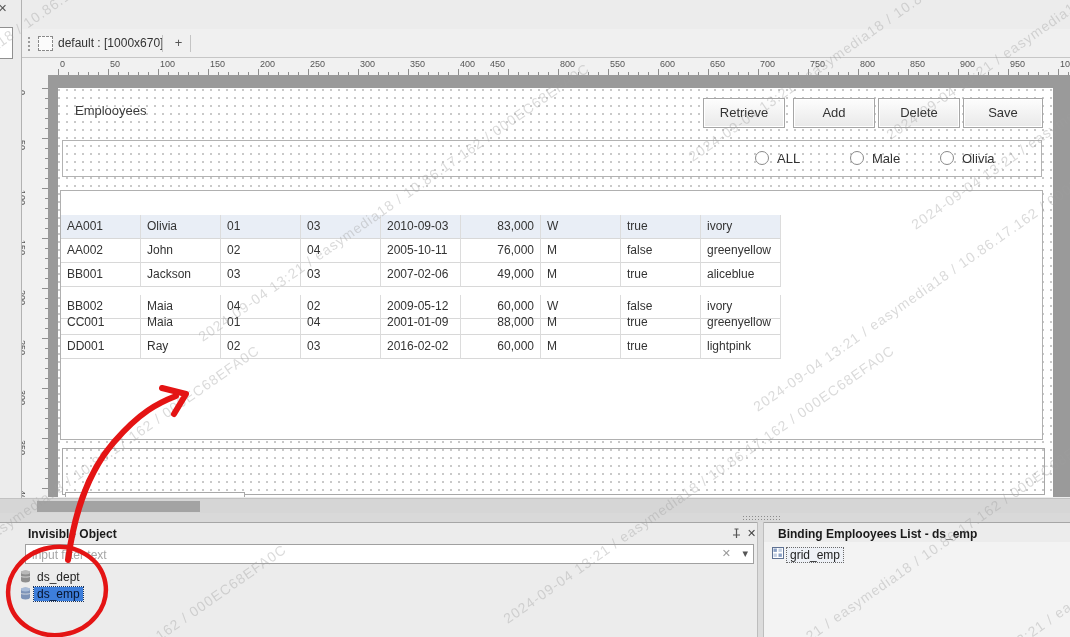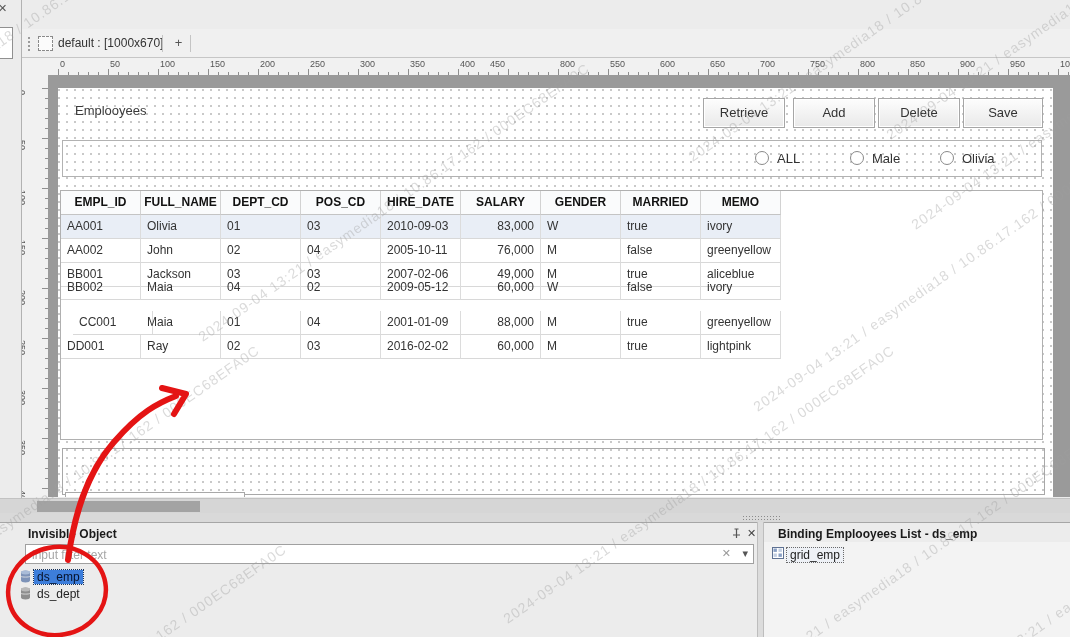--- a/index.html
+++ b/index.html
@@ -307,31 +307,20 @@
         <span class="circle"></span><span class="rlabel">ALL</span>
       </div>
       <div class="radio" style="left:792px">
         <span class="circle"></span><span class="rlabel">Male</span>
       </div>
       <div class="radio" style="left:882px">
         <span class="circle"></span><span class="rlabel">Olivia</span>
       </div>
 
       <div class="grid-comp" id="empgrid">
-          <div class="g-row g-head" style="top: 0px;">
-            <div class="g-cell" style="left: 0px; width: 80px;">EMPL_ID</div>
-            <div class="g-cell" style="left: 80px; width: 80px;">FULL_NAME</div>
-            <div class="g-cell" style="left: 160px; width: 80px;">DEPT_CD</div>
-            <div class="g-cell" style="left: 240px; width: 80px;">POS_CD</div>
-            <div class="g-cell" style="left: 320px; width: 80px;">HIRE_DATE</div>
-            <div class="g-cell" style="left: 400px; width: 80px;">SALARY</div>
-            <div class="g-cell" style="left: 480px; width: 80px;">GENDER</div>
-            <div class="g-cell" style="left: 560px; width: 80px;">MARRIED</div>
-            <div class="g-cell" style="left: 640px; width: 80px;">MEMO</div>
-          </div>
           <div class="g-row sel" style="top: 24px;">
             <div class="g-cell" style="left: 0px; width: 80px;">AA001</div>
             <div class="g-cell" style="left: 80px; width: 80px;">Olivia</div>
             <div class="g-cell" style="left: 160px; width: 80px;">01</div>
             <div class="g-cell" style="left: 240px; width: 80px;">03</div>
             <div class="g-cell" style="left: 320px; width: 80px;">2010-09-03</div>
             <div class="g-cell num" style="left: 400px; width: 80px;">83,000</div>
             <div class="g-cell" style="left: 480px; width: 80px;">W</div>
             <div class="g-cell" style="left: 560px; width: 80px;">true</div>
             <div class="g-cell" style="left: 640px; width: 80px;">ivory</div>
@@ -351,33 +340,33 @@
             <div class="g-cell" style="left: 0px; width: 80px;">BB001</div>
             <div class="g-cell" style="left: 80px; width: 80px;">Jackson</div>
             <div class="g-cell" style="left: 160px; width: 80px;">03</div>
             <div class="g-cell" style="left: 240px; width: 80px;">03</div>
             <div class="g-cell" style="left: 320px; width: 80px;">2007-02-06</div>
             <div class="g-cell num" style="left: 400px; width: 80px;">49,000</div>
             <div class="g-cell" style="left: 480px; width: 80px;">M</div>
             <div class="g-cell" style="left: 560px; width: 80px;">true</div>
             <div class="g-cell" style="left: 640px; width: 80px;">aliceblue</div>
           </div>
-          <div class="g-row" style="top: 85px;">
+          <div class="g-row" style="top: 104px;">
             <div class="g-cell" style="left: 0px; width: 80px;">BB002</div>
             <div class="g-cell" style="left: 80px; width: 80px;">Maia</div>
             <div class="g-cell" style="left: 160px; width: 80px;">04</div>
             <div class="g-cell" style="left: 240px; width: 80px;">02</div>
             <div class="g-cell" style="left: 320px; width: 80px;">2009-05-12</div>
             <div class="g-cell num" style="left: 400px; width: 80px;">60,000</div>
             <div class="g-cell" style="left: 480px; width: 80px;">W</div>
             <div class="g-cell" style="left: 560px; width: 80px;">false</div>
             <div class="g-cell" style="left: 640px; width: 80px;">ivory</div>
           </div>
           <div class="g-row" style="top: 120px;">
-            <div class="g-cell" style="left: 12px; width: 80px;">CC001</div>
+            <div class="g-cell" style="left: 0px; width: 80px;">CC001</div>
             <div class="g-cell" style="left: 80px; width: 80px;">Maia</div>
             <div class="g-cell" style="left: 160px; width: 80px;">01</div>
             <div class="g-cell" style="left: 240px; width: 80px;">04</div>
             <div class="g-cell" style="left: 320px; width: 80px;">2001-01-09</div>
             <div class="g-cell num" style="left: 400px; width: 80px;">88,000</div>
             <div class="g-cell" style="left: 480px; width: 80px;">M</div>
             <div class="g-cell" style="left: 560px; width: 80px;">true</div>
             <div class="g-cell" style="left: 640px; width: 80px;">greenyellow</div>
           </div>
           <div class="g-row" style="top: 144px;">
@@ -412,30 +401,30 @@
           <path d="M3.5 1 h4 M5.5 1 v6 M2 7 h7 M5.5 7 v3" stroke="#555" stroke-width="1.2" fill="none"></path>
         </svg>
     </span>
     <span class="panel-close">✕</span>
     <div class="filter-box">
       <input class="filter-input" placeholder="input filter text" style="">
       <span class="filter-clear">✕</span>
       <span class="filter-drop">▾</span>
     </div>
     <div class="obj-list" id="objlist">
+        <div class="obj-item"><svg width="11" height="13" viewBox="0 0 11 13">
+            <path d="M1 2.5 C1 1.3 3 0.6 5.5 0.6 S10 1.3 10 2.5 V10.5 C10 11.7 8 12.4 5.5 12.4 S1 11.7 1 10.5 Z" fill="#8e8e8e"></path>
+            <ellipse cx="5.5" cy="2.5" rx="4.5" ry="1.9" fill="#b9b9b9"></ellipse>
+            <path d="M1 6.4 C2 7.3 9 7.3 10 6.4" stroke="#e8e8e8" stroke-width="0.8" fill="none"></path>
+          </svg><span class="obj-label">ds_dept</span></div>
         <div class="obj-item sel"><svg width="11" height="13" viewBox="0 0 11 13">
             <path d="M1 2.5 C1 1.3 3 0.6 5.5 0.6 S10 1.3 10 2.5 V10.5 C10 11.7 8 12.4 5.5 12.4 S1 11.7 1 10.5 Z" fill="#7d93b8"></path>
             <ellipse cx="5.5" cy="2.5" rx="4.5" ry="1.9" fill="#a9bcd8"></ellipse>
             <path d="M1 6.4 C2 7.3 9 7.3 10 6.4" stroke="#e8e8e8" stroke-width="0.8" fill="none"></path>
           </svg><span class="obj-label">ds_emp</span></div>
-        <div class="obj-item"><svg width="11" height="13" viewBox="0 0 11 13">
-            <path d="M1 2.5 C1 1.3 3 0.6 5.5 0.6 S10 1.3 10 2.5 V10.5 C10 11.7 8 12.4 5.5 12.4 S1 11.7 1 10.5 Z" fill="#8e8e8e"></path>
-            <ellipse cx="5.5" cy="2.5" rx="4.5" ry="1.9" fill="#b9b9b9"></ellipse>
-            <path d="M1 6.4 C2 7.3 9 7.3 10 6.4" stroke="#e8e8e8" stroke-width="0.8" fill="none"></path>
-          </svg><span class="obj-label">ds_dept</span></div>
       </div>
   </div>
 
   <div class="abs v-split"></div>
 
   <div class="abs panel-right">
     <span class="panel-title" style="left:14px">Binding Emplooyees List - ds_emp</span>
     <div class="bind-body" id="bindlist">
         <div class="bind-item"><svg width="12" height="12" viewBox="0 0 12 12">
             <rect x="0.5" y="0.5" width="11" height="11" fill="#fff" stroke="#5f7293"></rect>

